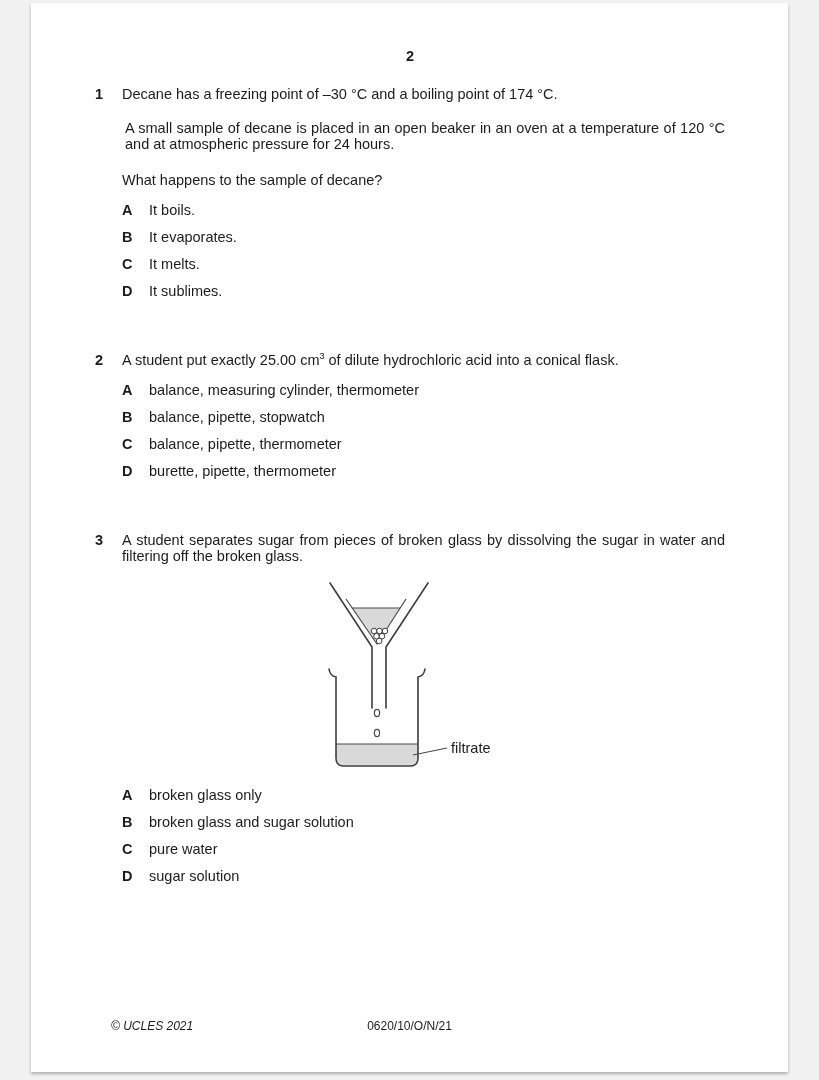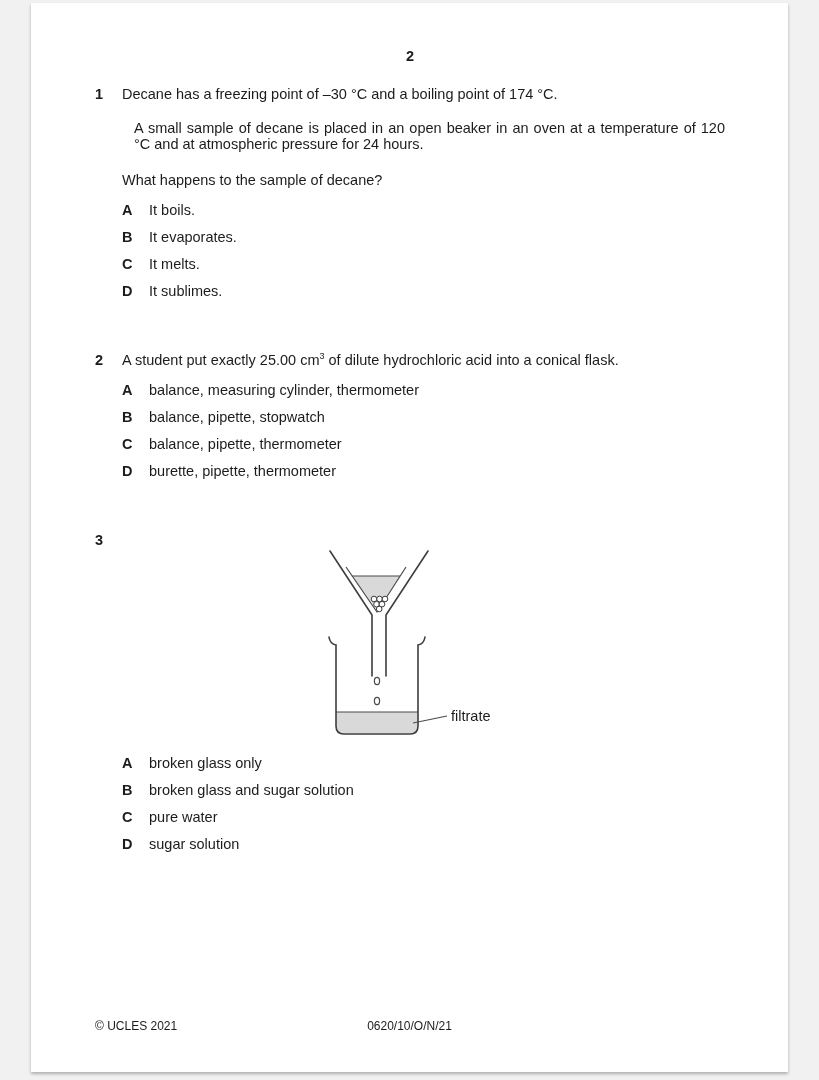--- a/index.html
+++ b/index.html
@@ -23,37 +23,37 @@
     text-align:center;
     font-weight:bold;
     font-size:14.5px;
     margin:0 0 22px 0;
   }
   .q{font-size:14.5px;line-height:16px;margin-top:42px;}
   .q.first{margin-top:0;}
   .qrow{display:flex;}
   .qnum{width:27px;flex:none;font-weight:bold;}
   .qbody{flex:1;min-width:0;}
-  .para{margin:18px 0 0 12px;}
+  .para{margin:18px 0 0 3px;}
   .just{text-align:justify;}
   .prompt{margin:20px 0 0 0;}
   .opts{margin-top:14px;}
   .opt{display:flex;margin-bottom:11px;}
   .optletter{width:27px;flex:none;font-weight:bold;}
   .opttext{flex:1;}
   sup{font-size:9px;line-height:0;}
   .diagram-wrap{margin:14px 0 6px 178px;}
   .diagram-wrap svg{display:block;}
   .dline{stroke:#3d3d3d;stroke-width:1.6;fill:none;stroke-linecap:round;}
   .dline-thin{stroke:#4a4a4a;stroke-width:1.2;fill:none;}
   .glassdot{stroke:#3d3d3d;stroke-width:1;fill:#ffffff;}
   .dlabel{font-family:"Liberation Sans",sans-serif;font-size:14.5px;fill:#1c1c1c;}
   .footer-left{
-    position:absolute;left:64px;top:1016px;
-    font-size:12px;color:#1c1c1c;
+    position:absolute;left:80px;top:1016px;
+    font-size:12px;color:#1c1c1c;font-style:italic;
   }
   .footer-center{
     position:absolute;left:0;right:0;top:1016px;
     text-align:center;font-size:12px;color:#1c1c1c;
   }
 </style>
 </head>
 <body>
 
 <div class="page">
@@ -114,20 +114,21 @@
             </div>
           </div>
         </div>
       </div>
     </div>
 
     <div class="q">
       <div class="qrow">
         <span class="qnum">3</span>
         <div class="qbody">
+          <div class="just">A student separates sugar from pieces of broken glass by dissolving the sugar in water and filtering off the broken glass.</div>
 
           <div class="diagram-wrap">
             <svg width="230" height="195" viewBox="0 0 230 195">
 
               <polygon points="52,30 100,30 77,64" stroke="none" fill="#d9d9d9"></polygon>
 
               <path class="dline-thin" d="M46,21 L77,66 L106,21"></path>
               <path class="dline-thin" d="M52,30 L100,30"></path>
 
               <g>

